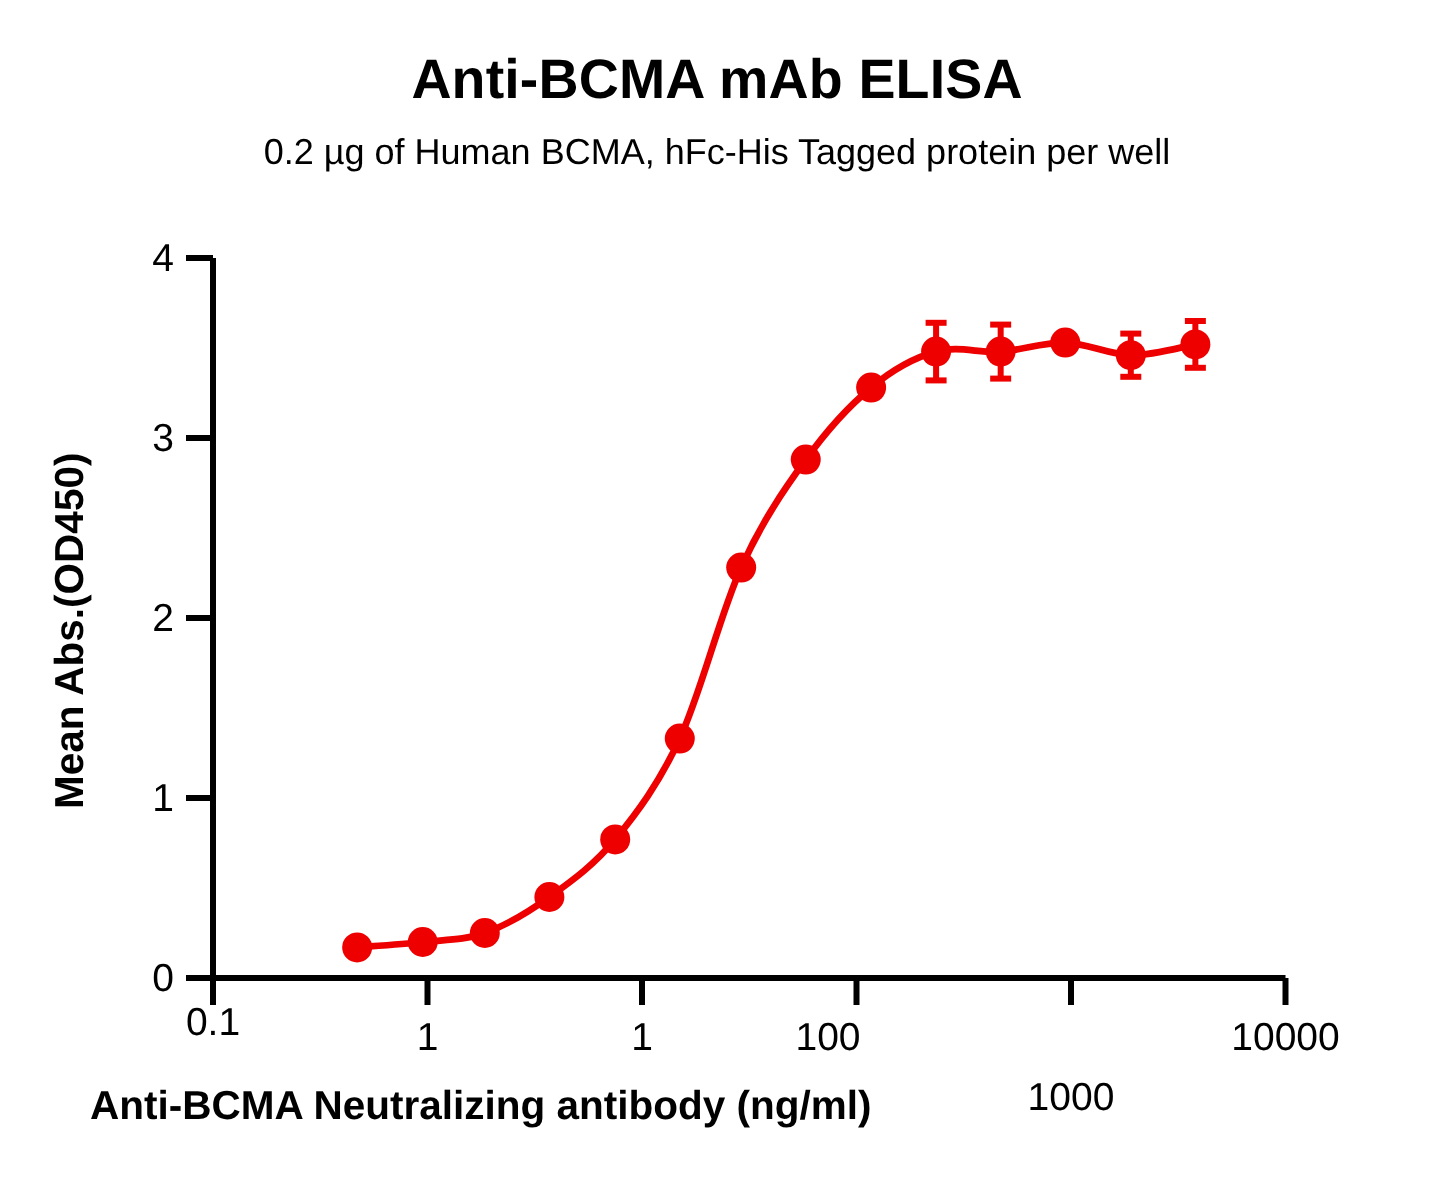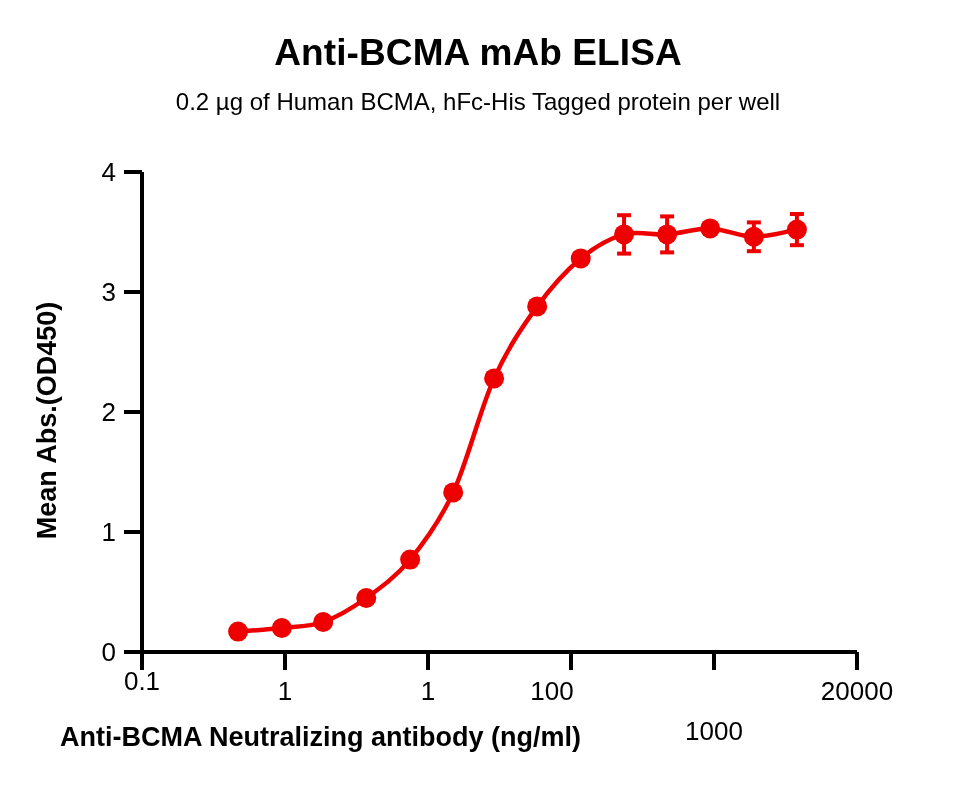--- a/index.html
+++ b/index.html
@@ -142,21 +142,21 @@
 
   <div id="y-axis-title">Mean Abs.(OD450)</div>
   <div id="x-axis-title">Anti-BCMA Neutralizing antibody (ng/ml)</div>
 
   <div id="tick-labels">
       <div class="tick-label xtick-label" style="left: 142px; top: 666px;">0.1</div>
       <div class="tick-label xtick-label" style="left: 285px; top: 676px;">1</div>
       <div class="tick-label xtick-label" style="left: 428px; top: 676px;">1</div>
       <div class="tick-label xtick-label" style="left: 552px; top: 676px;">100</div>
       <div class="tick-label xtick-label" style="left: 714px; top: 716px;">1000</div>
-      <div class="tick-label xtick-label" style="left: 857px; top: 676px;">20000</div>
+      <div class="tick-label xtick-label" style="left: 857px; top: 676px;">10000</div>
       <div class="tick-label ytick-label" style="left: 80px; width: 36px; top: 652px;">0</div>
       <div class="tick-label ytick-label" style="left: 80px; width: 36px; top: 532px;">1</div>
       <div class="tick-label ytick-label" style="left: 80px; width: 36px; top: 412px;">2</div>
       <div class="tick-label ytick-label" style="left: 80px; width: 36px; top: 292px;">3</div>
       <div class="tick-label ytick-label" style="left: 80px; width: 36px; top: 172px;">4</div>
     </div>
 
 </div>
 
 </body></html>

